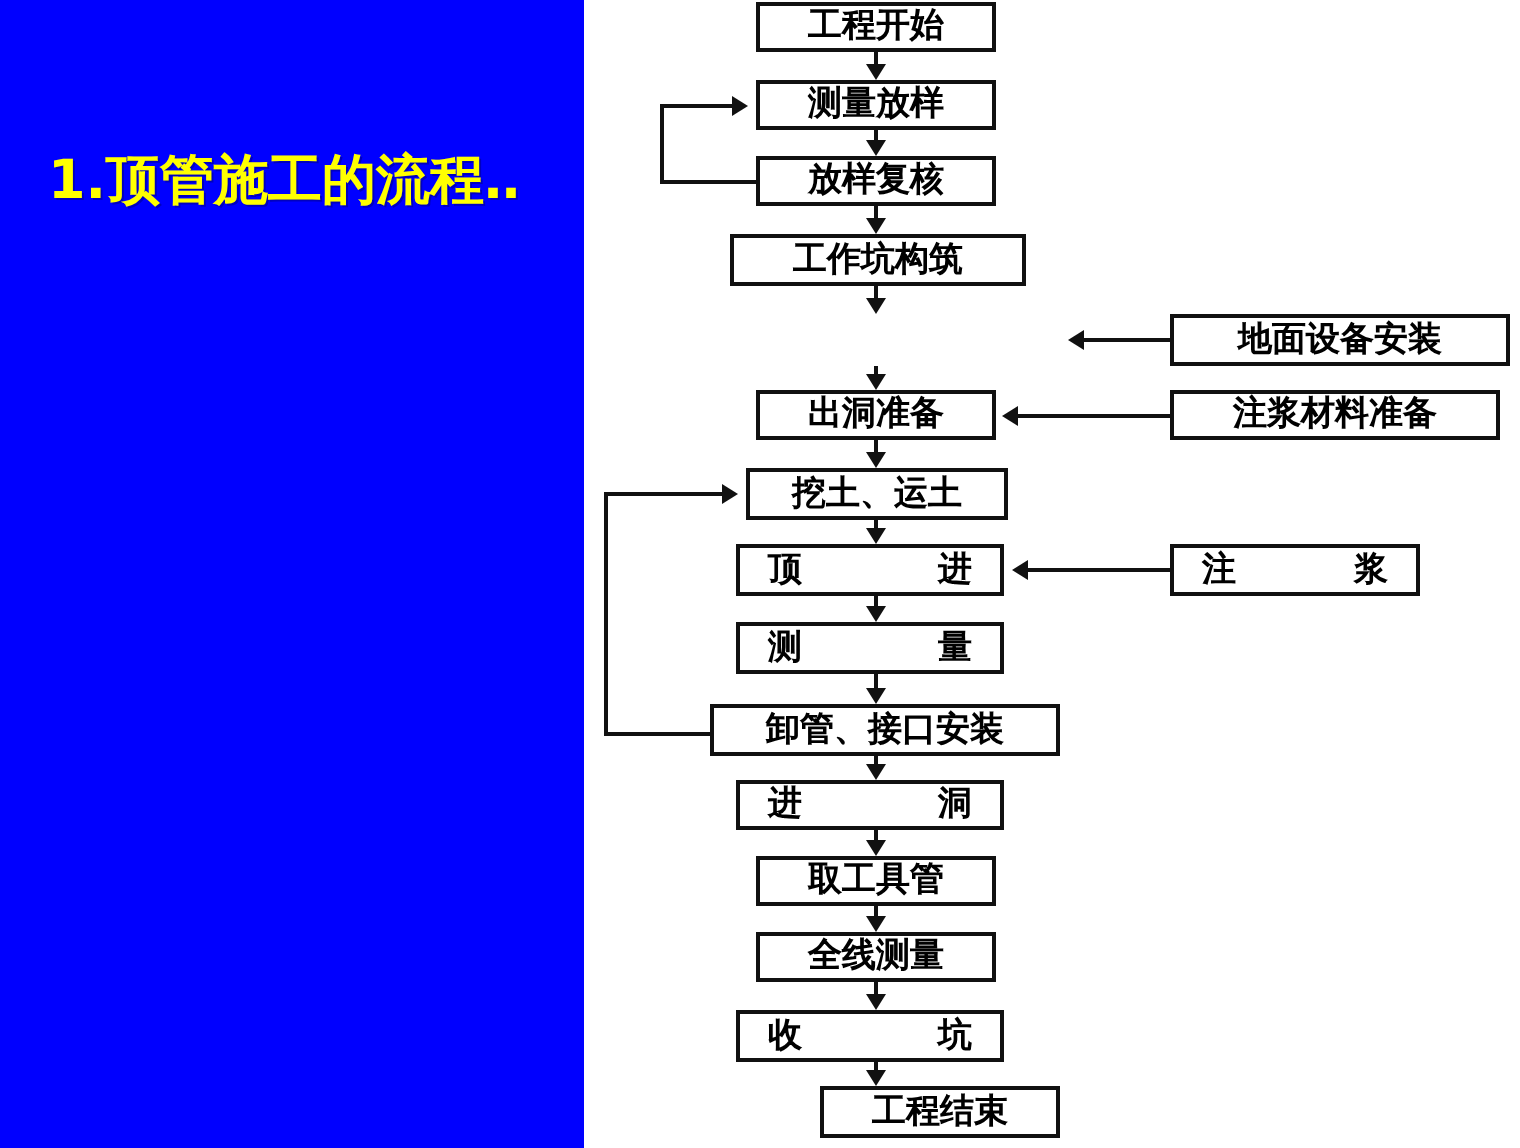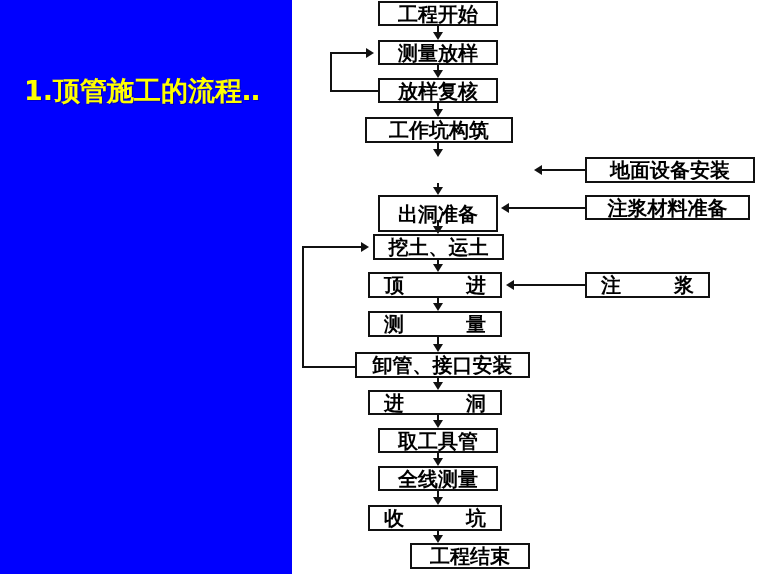--- a/index.html
+++ b/index.html
@@ -45,21 +45,21 @@
     width: 468px;
     height: 574px;
   }
   .node {
     position: absolute;
     box-sizing: border-box;
     border: 2px solid #111111;
     background: #ffffff;
     color: #000000;
     font-weight: bold;
-    font-size: 20px;
+    font-size: 17px;
     line-height: 1;
     display: flex;
     align-items: center;
     justify-content: center;
     text-align: center;
     white-space: nowrap;
   }
   .node.spread {
     justify-content: space-between;
     padding: 0 14px;
@@ -121,21 +121,21 @@
 
     <div class="node" style="left:86px;  top:78px;  width:120px; height:25px;align-items:center;">
       <span class="seg">放样复核</span>
     </div>
 
     <div class="node" style="left:73px;  top:117px; width:148px; height:26px;">
       <span class="seg">工作坑构筑</span>
     </div>
 
 
-    <div class="node" style="left:86px;  top:195px; width:120px; height:37px;">
+    <div class="node" style="left:86px;  top:195px; width:120px; height:25px;">
       <span class="seg">出洞准备</span>
     </div>
 
     <div class="node" style="left:81px;  top:234px; width:131px; height:26px;">
       <span class="seg">挖土、运土</span>
     </div>
 
     <div class="node spread" style="left:76px; top:272px; width:134px; height:26px;">
       <span class="seg">顶</span>
       <span class="seg">进</span>

